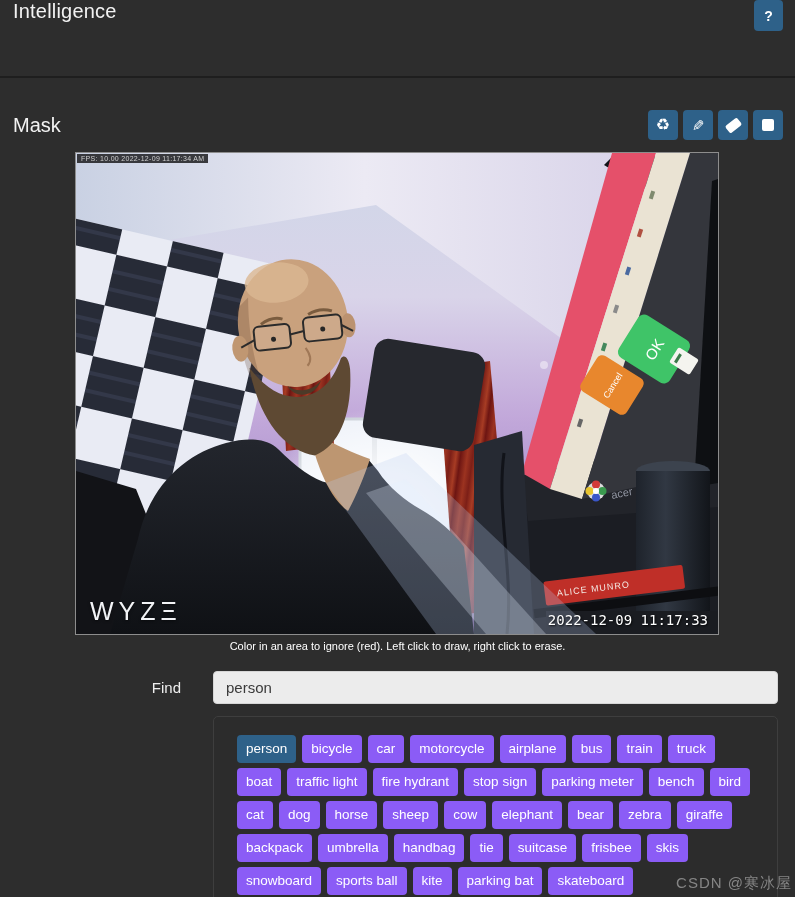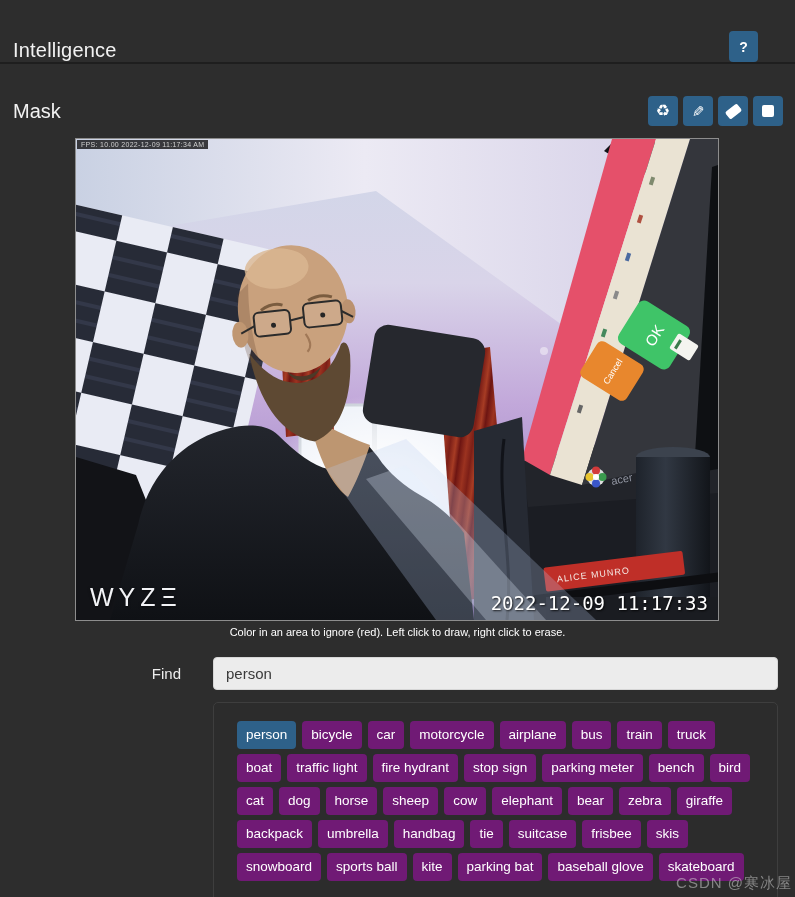--- a/index.html
+++ b/index.html
@@ -1,22 +1,22 @@
 <!DOCTYPE html>
 <html><head>
 <meta charset="utf-8">
 <style>
   html,body{margin:0;padding:0}
   body{
     width:795px;height:897px;overflow:hidden;position:relative;
     background:#2d2d2d;font-family:"Liberation Sans",sans-serif;
   }
   
-  .header{height:64px;border-bottom:2px solid #1e1e1e;display:flex;align-items:flex-end;
-    justify-content:space-between;padding:0 37px 0 13px;box-sizing:border-box}
+  .header{height:78px;border-bottom:2px solid #1e1e1e;display:flex;align-items:flex-start;
+    justify-content:space-between;padding:0 12px 0 13px;box-sizing:border-box}
   .header h1{font-size:20px;font-weight:400;color:#f2f2f2;margin:0;letter-spacing:.2px}
   .help-btn{width:29px;height:31px;background:#2e6189;border:none;border-radius:4px;
     color:#fff;font-weight:700;font-size:14px;display:flex;align-items:center;justify-content:center;cursor:pointer}
   
   .mask-head{display:flex;align-items:center;justify-content:space-between;padding:32px 12px 4px 13px}
   .mask-head h2{font-size:20px;font-weight:400;color:#f2f2f2;margin:0}
   .toolbar{display:flex;gap:5px}
   .tool-btn{width:30px;height:30px;background:#2e6189;border:none;border-radius:4px;color:#fff;
     display:flex;align-items:center;justify-content:center;font-size:16px;cursor:pointer;padding:0}
   .eraser-shape{width:15px;height:9px;background:#fff;border-radius:2px;transform:rotate(-38deg)}
@@ -24,35 +24,35 @@
   .glyph{line-height:1}
   .pencil-glyph{transform:scaleX(-1);display:inline-block;font-size:15px}
   
   .video{position:relative;width:642px;height:481px;margin:8px 0 0 75px;border:1px solid #8d8d8d;
     overflow:hidden;background:#b9a3d6;cursor:crosshair}
   .video svg{display:block}
   .osd-top{position:absolute;top:1px;left:1px;background:rgba(28,28,30,.85);color:#cfcfcf;
     font-size:7px;padding:1px 4px;letter-spacing:.3px}
   .brand{position:absolute;left:14px;bottom:8px;color:#f2f3f6;font-size:25px;font-weight:300;
     letter-spacing:5px;text-shadow:0 1px 3px rgba(0,0,0,.5)}
-  .timestamp{position:absolute;right:10px;bottom:6px;color:#fff;font-size:19px;
+  .timestamp{position:absolute;right:10px;bottom:6px;color:#fff;font-size:14px;
     font-family:"DejaVu Sans Mono",monospace;text-shadow:1px 1px 2px rgba(0,0,0,.8);letter-spacing:0px}
   .caption{text-align:center;font-size:11px;font-weight:400;color:#fff;margin-top:5px}
   
   .find-row{display:flex;align-items:center;margin-top:19px}
   .find-label{flex:0 0 181px;text-align:right;color:#ededed;font-size:15px}
   .find-input{margin-left:32px;width:565px;height:33px;box-sizing:border-box;background:#ececec;
     border:1px solid #d6d6d6;border-radius:4px;padding:0 12px;font-size:15px;color:#3a3a3a;
     font-family:"Liberation Sans",sans-serif;outline:none}
   
   .panel{margin:12px 17px 0 213px;width:565px;box-sizing:border-box;border:1px solid #3e3e3e;
     border-radius:5px;padding:18px 23px 60px;background:#2c2c2c}
   .panel-heading{color:#f0f0f0;font-size:15px;margin:0 0 14px 0;font-weight:400}
   .tags{display:flex;flex-wrap:wrap;gap:5px 6px;width:518px}
-  .chip{background:#701a75;color:#fff;font-size:13.5px;line-height:16px;padding:6px 9px;
+  .chip{background:#8b5cf6;color:#fff;font-size:13.5px;line-height:16px;padding:6px 9px;
     border:none;border-radius:4px;white-space:nowrap;cursor:pointer;font-family:"Liberation Sans",sans-serif}
   .chip.selected{background:#2e6189}
   .watermark{position:absolute;right:3px;bottom:4px;font-size:15px;color:rgba(205,205,205,.55);
     letter-spacing:1px;pointer-events:none}
 </style>
 </head>
 <body>
 
 <div class="header">
   <h1>Intelligence</h1>
@@ -283,18 +283,17 @@
       <button class="chip">umbrella</button>
       <button class="chip">handbag</button>
       <button class="chip">tie</button>
       <button class="chip">suitcase</button>
       <button class="chip">frisbee</button>
       <button class="chip">skis</button>
       <button class="chip">snowboard</button>
       <button class="chip">sports ball</button>
       <button class="chip">kite</button>
       <button class="chip">parking bat</button>
-      <button class="chip">baseball glove</button>
       <button class="chip">skateboard</button>
     </div>
 </div>
 
 <div class="watermark">CSDN @寒冰屋</div>
 
 </body></html>

